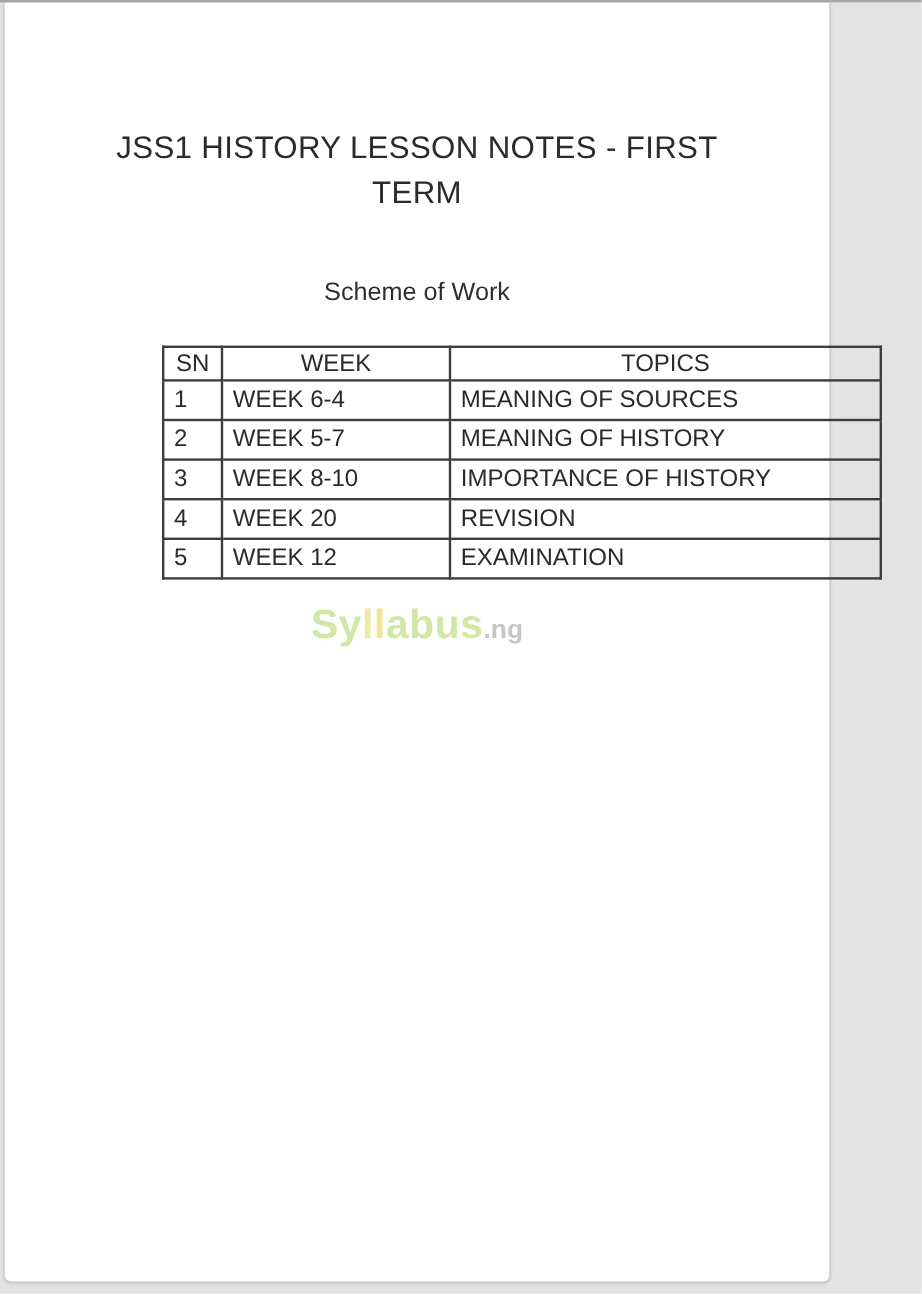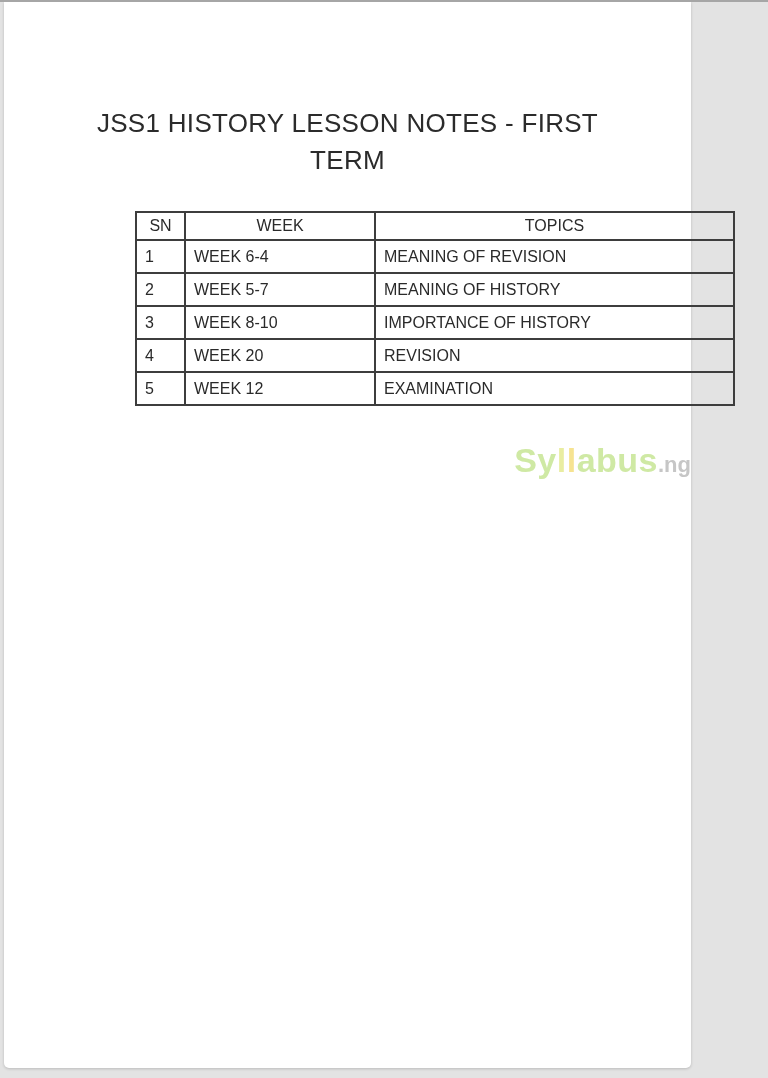--- a/index.html
+++ b/index.html
@@ -55,39 +55,39 @@
   table.scheme {
     margin-top: 32px;
     margin-left: 131px;
     width: 598px;
     border-collapse: collapse;
     table-layout: fixed;
   }
   table.scheme th,
   table.scheme td {
     border: 2px solid #3d3d3d;
-    font-size: 16px;
+    font-size: 20px;
     font-weight: 400;
     color: #2a2a2a;
     overflow: hidden;
     white-space: nowrap;
   }
   table.scheme th {
     height: 26px;
     text-align: center;
     padding: 0;
   }
   table.scheme td {
     height: 31px;
     text-align: left;
     padding: 0 0 0 8px;
   }
   .watermark {
-    margin-top: 34px;
-    text-align: right;
+    margin-top: 18px;
+    text-align: center;
     font-weight: bold;
     font-size: 34px;
     line-height: 40px;
     letter-spacing: 0.5px;
     user-select: none;
   }
   .watermark .suffix {
     font-size: 22px;
     letter-spacing: 0;
   }
@@ -95,39 +95,40 @@
 </head>
 <body>
 
 <div class="top-edge"></div>
 
 <div class="page">
 
   <h1 class="doc-title">JSS1 HISTORY LESSON NOTES - FIRST
 TERM</h1>
 
+  <h2 class="section-heading">Scheme of Work</h2>
 
   <table class="scheme">
     <colgroup>
       <col style="width:49px">
       <col style="width:190px">
       <col style="width:359px">
     </colgroup>
     <thead>
       <tr>
         <th>SN</th>
         <th>WEEK</th>
         <th>TOPICS</th>
       </tr>
     </thead>
     <tbody>
       <tr>
         <td>1</td>
         <td>WEEK 6-4</td>
-        <td>MEANING OF REVISION</td>
+        <td>MEANING OF SOURCES</td>
       </tr>
       <tr>
         <td>2</td>
         <td>WEEK 5-7</td>
         <td>MEANING OF HISTORY</td>
       </tr>
       <tr>
         <td>3</td>
         <td>WEEK 8-10</td>
         <td>IMPORTANCE OF HISTORY</td>

